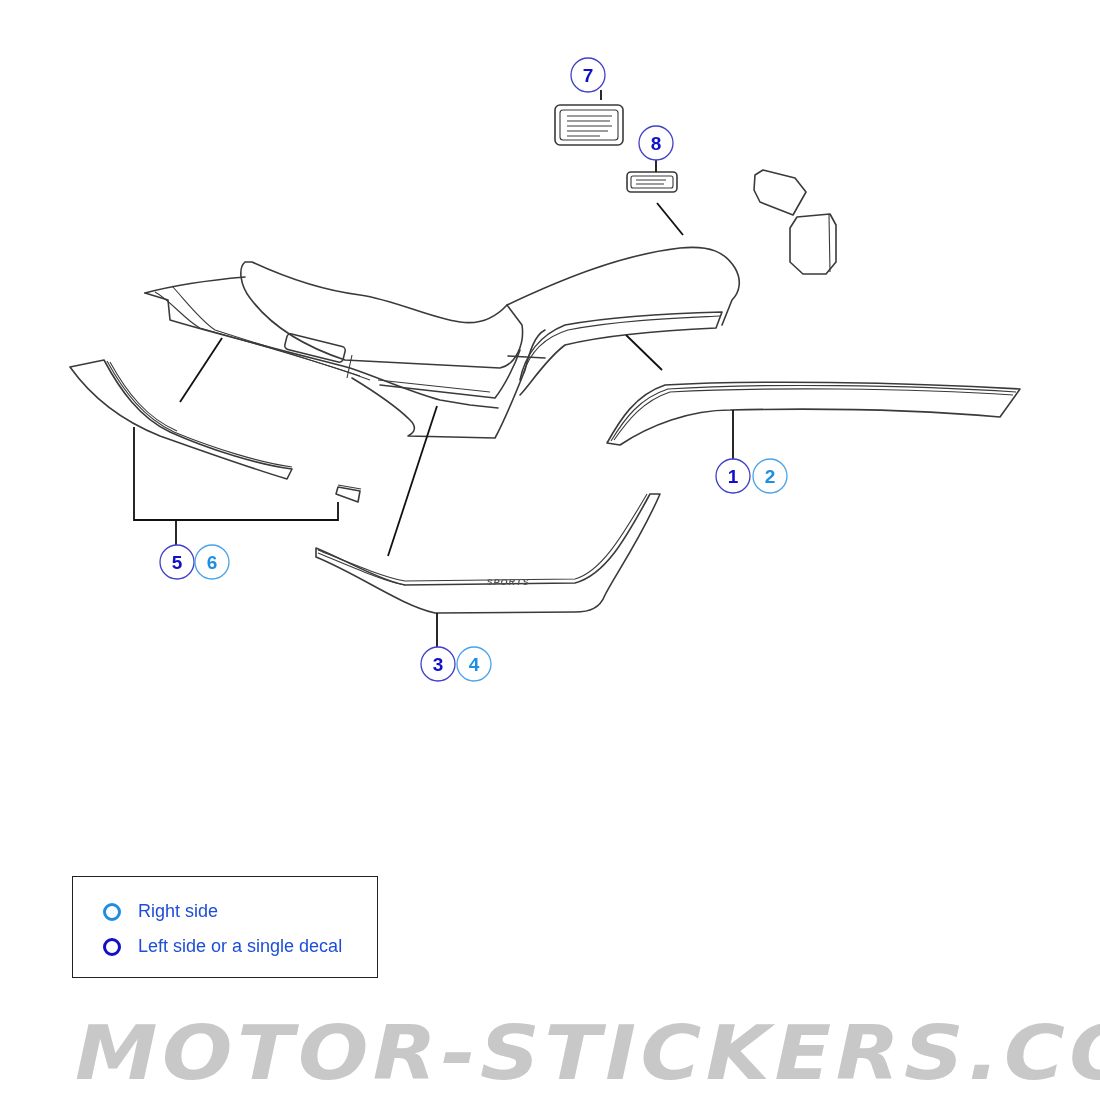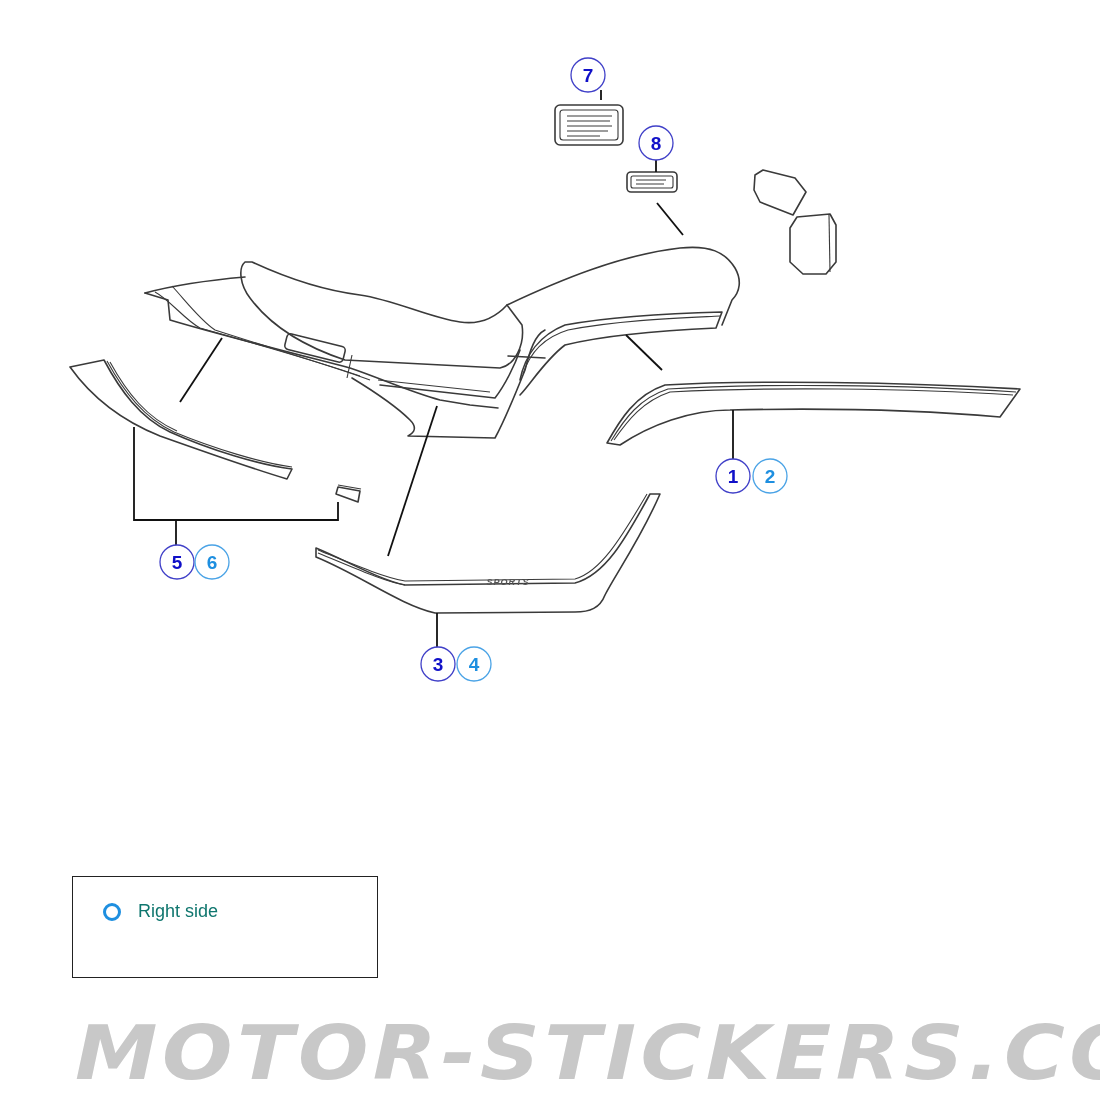--- a/index.html
+++ b/index.html
@@ -6,21 +6,21 @@
     body { width: 1100px; height: 1100px; position: relative; overflow: hidden; font-family: "Liberation Sans", sans-serif; }
     #diagram { position: absolute; left: 0; top: 0; width: 1100px; height: 1100px; }
     .part { fill: none; stroke: #3a3a3a; stroke-width: 1.6; stroke-linejoin: round; stroke-linecap: round; }
     .part-thin { fill: none; stroke: #3a3a3a; stroke-width: 1.1; }
     .leader { fill: none; stroke: #111; stroke-width: 1.8; }
     .callout-circle { fill: #fff; stroke-width: 1.3; }
     .callout-text { font-family: "Liberation Sans", sans-serif; font-weight: bold; font-size: 19px; text-anchor: middle; dominant-baseline: central; }
     .legend { position: absolute; left: 72px; top: 876px; width: 306px; height: 102px; border: 1.5px solid #222; box-sizing: border-box; background: #fff; }
     .legend-row { position: absolute; left: 30px; display: flex; align-items: center; }
     .legend-swatch { width: 18px; height: 18px; border-radius: 50%; box-sizing: border-box; border: 3px solid; margin-right: 17px; }
-    .legend-label { font-size: 18px; color: #0f766e; }
+    .legend-label { font-size: 18px; color: #1d4ed8; }
     .watermark { position: absolute; left: 75px; top: 1018px; width: 950px; text-align: center; font-family: "DejaVu Sans", sans-serif; font-weight: bold; font-style: italic; font-size: 74px; letter-spacing: 4px; color: #c8c8c8; line-height: 70px; transform: scaleX(1.12); transform-origin: left center; white-space: nowrap; }
   </style>
 </head>
 <body>
 
 <svg id="diagram" viewBox="0 0 1100 1100" xmlns="http://www.w3.org/2000/svg">
 
   <g>
 
     <path class="part" d="M245,262 C238,268 240,285 250,298 C270,325 300,345 345,360 L500,368 C515,365 525,345 522,325 L507,305 C495,318 480,325 460,322 C430,318 395,300 360,295 C320,290 280,275 252,262 Z"></path>
@@ -128,15 +128,19 @@
     <circle class="callout-circle" cx="212" cy="562" r="17" stroke="#4aa3e6"></circle>
     <text class="callout-text" x="212" y="562" fill="#1e8fe0">6</text>
   </g>
 </svg>
 
 <div class="legend">
   <div class="legend-row" style="top:24px;">
     <span class="legend-swatch" style="border-color:#1e8fe0;"></span>
     <span class="legend-label">Right side</span>
   </div>
+  <div class="legend-row" style="top:59px;">
+    <span class="legend-swatch" style="border-color:#1010c8;"></span>
+    <span class="legend-label">Left side or a single decal</span>
+  </div>
 </div>
 
 <div class="watermark">MOTOR-STICKERS.COM</div>
 
 </body></html>

